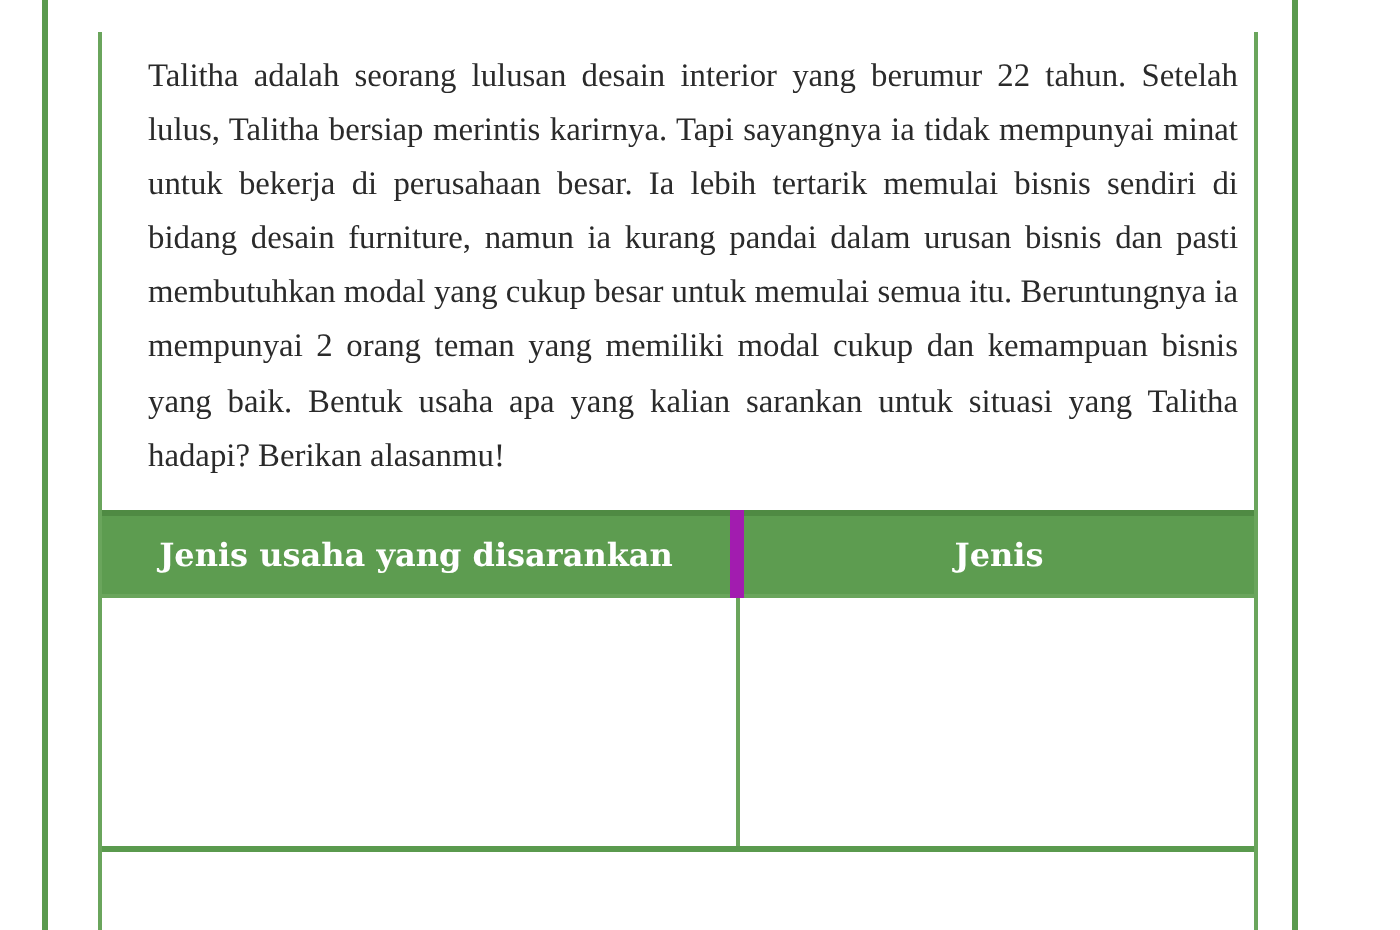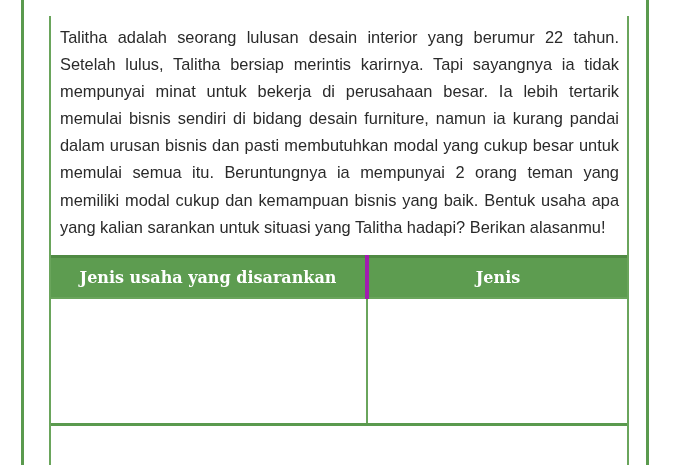--- a/index.html
+++ b/index.html
@@ -42,25 +42,25 @@
       display: flex;
       align-items: center;
       justify-content: center;
       font-family: "DejaVu Serif", "Liberation Serif", serif;
       font-weight: bold;
       font-size: 16.5px;
       letter-spacing: 0.1px;
       border-bottom: 1px solid #4f8a43;
     }
     .case-text {
-      padding: 8px 8px 0 9px;
+      padding: 8px 8px 0 23px;
       height: 239px;
       box-sizing: border-box;
       color: #2a2a2a;
-      font-family: Liberation Sans, sans-serif;
+      font-family: Liberation Serif, serif;
       font-size: 16.4px;
       line-height: 27.1px;
       text-align: justify;
     }
     .case-text p {
       margin: 0;
     }
     .answer-table {
       width: 100%;
       border-collapse: collapse;
@@ -73,21 +73,21 @@
       padding: 0;
       font-family: "DejaVu Serif", "Liberation Serif", serif;
       font-weight: bold;
       font-size: 16px;
       text-align: center;
       vertical-align: middle;
       border-top: 3px solid #4f8a43;
     }
     .answer-table th.col-1 {
       width: 314px;
-      border-right: 4px solid #a21caf;
+      border-right: 7px solid #a21caf;
     }
     .answer-table td {
       height: 124px;
       padding: 0;
       background: #ffffff;
       border-bottom: 3px solid #5a9a4e;
       border-top: 2px solid #6aa55c;
     }
     .answer-table td.col-1 {
       border-right: 2px solid #6aa55c;

